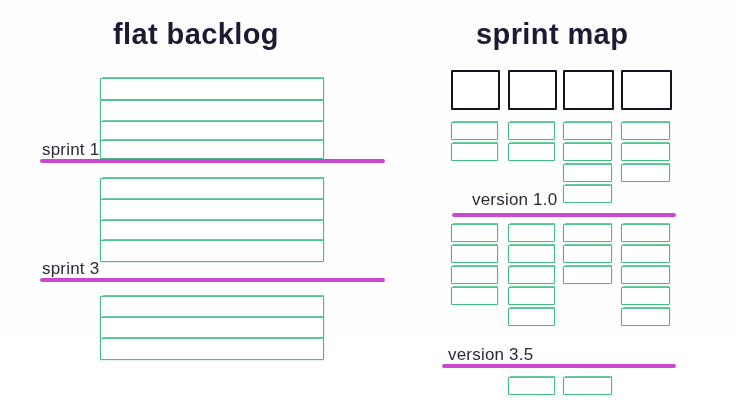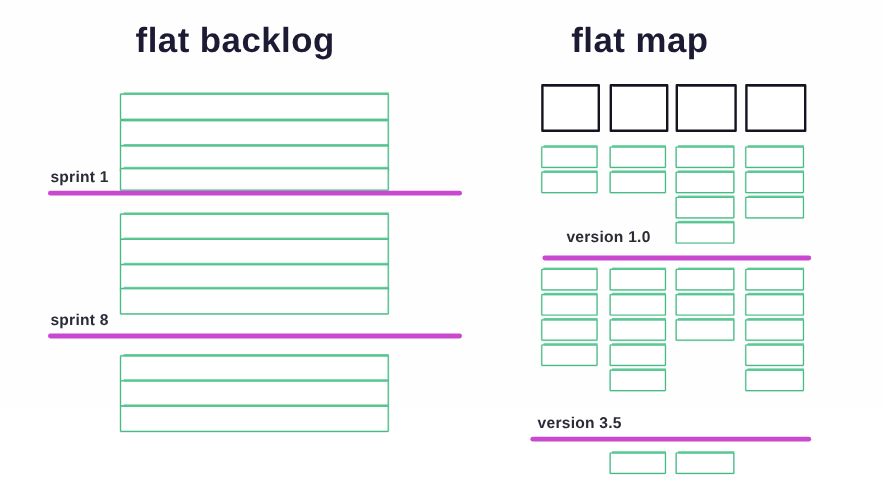--- a/index.html
+++ b/index.html
@@ -18,22 +18,22 @@
     color:#1d1b33;
     white-space:nowrap;
     font-family:"Liberation Sans","DejaVu Sans",sans-serif;
   }
   #title-flat{left:113px;top:18px;}
   #title-story{left:476px;top:18px;}
 
   
   .sketch-label{
     position:absolute;
-    font-size:13px;
-    font-weight:700;
+    font-size:17px;
+    font-weight:400;
     color:#2b2b38;
     white-space:nowrap;
     letter-spacing:0.2px;
   }
 
   
   .divider{
     position:absolute;
     height:4px;
     background:linear-gradient(90deg,
@@ -111,25 +111,25 @@
       <div class="bar" style="left: 100px; top: 199px; width: 222px; height: 20px;"></div>
       <div class="bar" style="left: 100px; top: 220px; width: 222px; height: 20px;"></div>
       <div class="bar" style="left: 100px; top: 240px; width: 222px; height: 20px;"></div>
       <div class="bar" style="left: 100px; top: 296px; width: 222px; height: 20px;"></div>
       <div class="bar" style="left: 100px; top: 317px; width: 222px; height: 20px;"></div>
       <div class="bar" style="left: 100px; top: 338px; width: 222px; height: 20px;"></div>
     </div>
   <div id="left-dividers">
       <div class="sketch-label" style="left: 42px; top: 140px;">sprint 1</div>
       <div class="divider" style="left: 40px; top: 159px; width: 345px;"></div>
-      <div class="sketch-label" style="left: 42px; top: 259px;">sprint 8</div>
+      <div class="sketch-label" style="left: 42px; top: 259px;">sprint 3</div>
       <div class="divider" style="left: 40px; top: 278px; width: 345px;"></div>
     </div>
 
-  <div class="panel-title" id="title-story">flat map</div>
+  <div class="panel-title" id="title-story">sprint map</div>
 
   <div id="right-headers">
       <div class="hdr-square" style="left: 451px; top: 70px; width: 45px; height: 36px;"></div>
       <div class="hdr-square" style="left: 508px; top: 70px; width: 45px; height: 36px;"></div>
       <div class="hdr-square" style="left: 563px; top: 70px; width: 47px; height: 36px;"></div>
       <div class="hdr-square" style="left: 621px; top: 70px; width: 47px; height: 36px;"></div>
     </div>
   <div id="right-cards">
       <div class="card" style="left: 451px; top: 122px; width: 45px; height: 16px;"></div>
       <div class="card" style="left: 451px; top: 143px; width: 45px; height: 16px;"></div>

